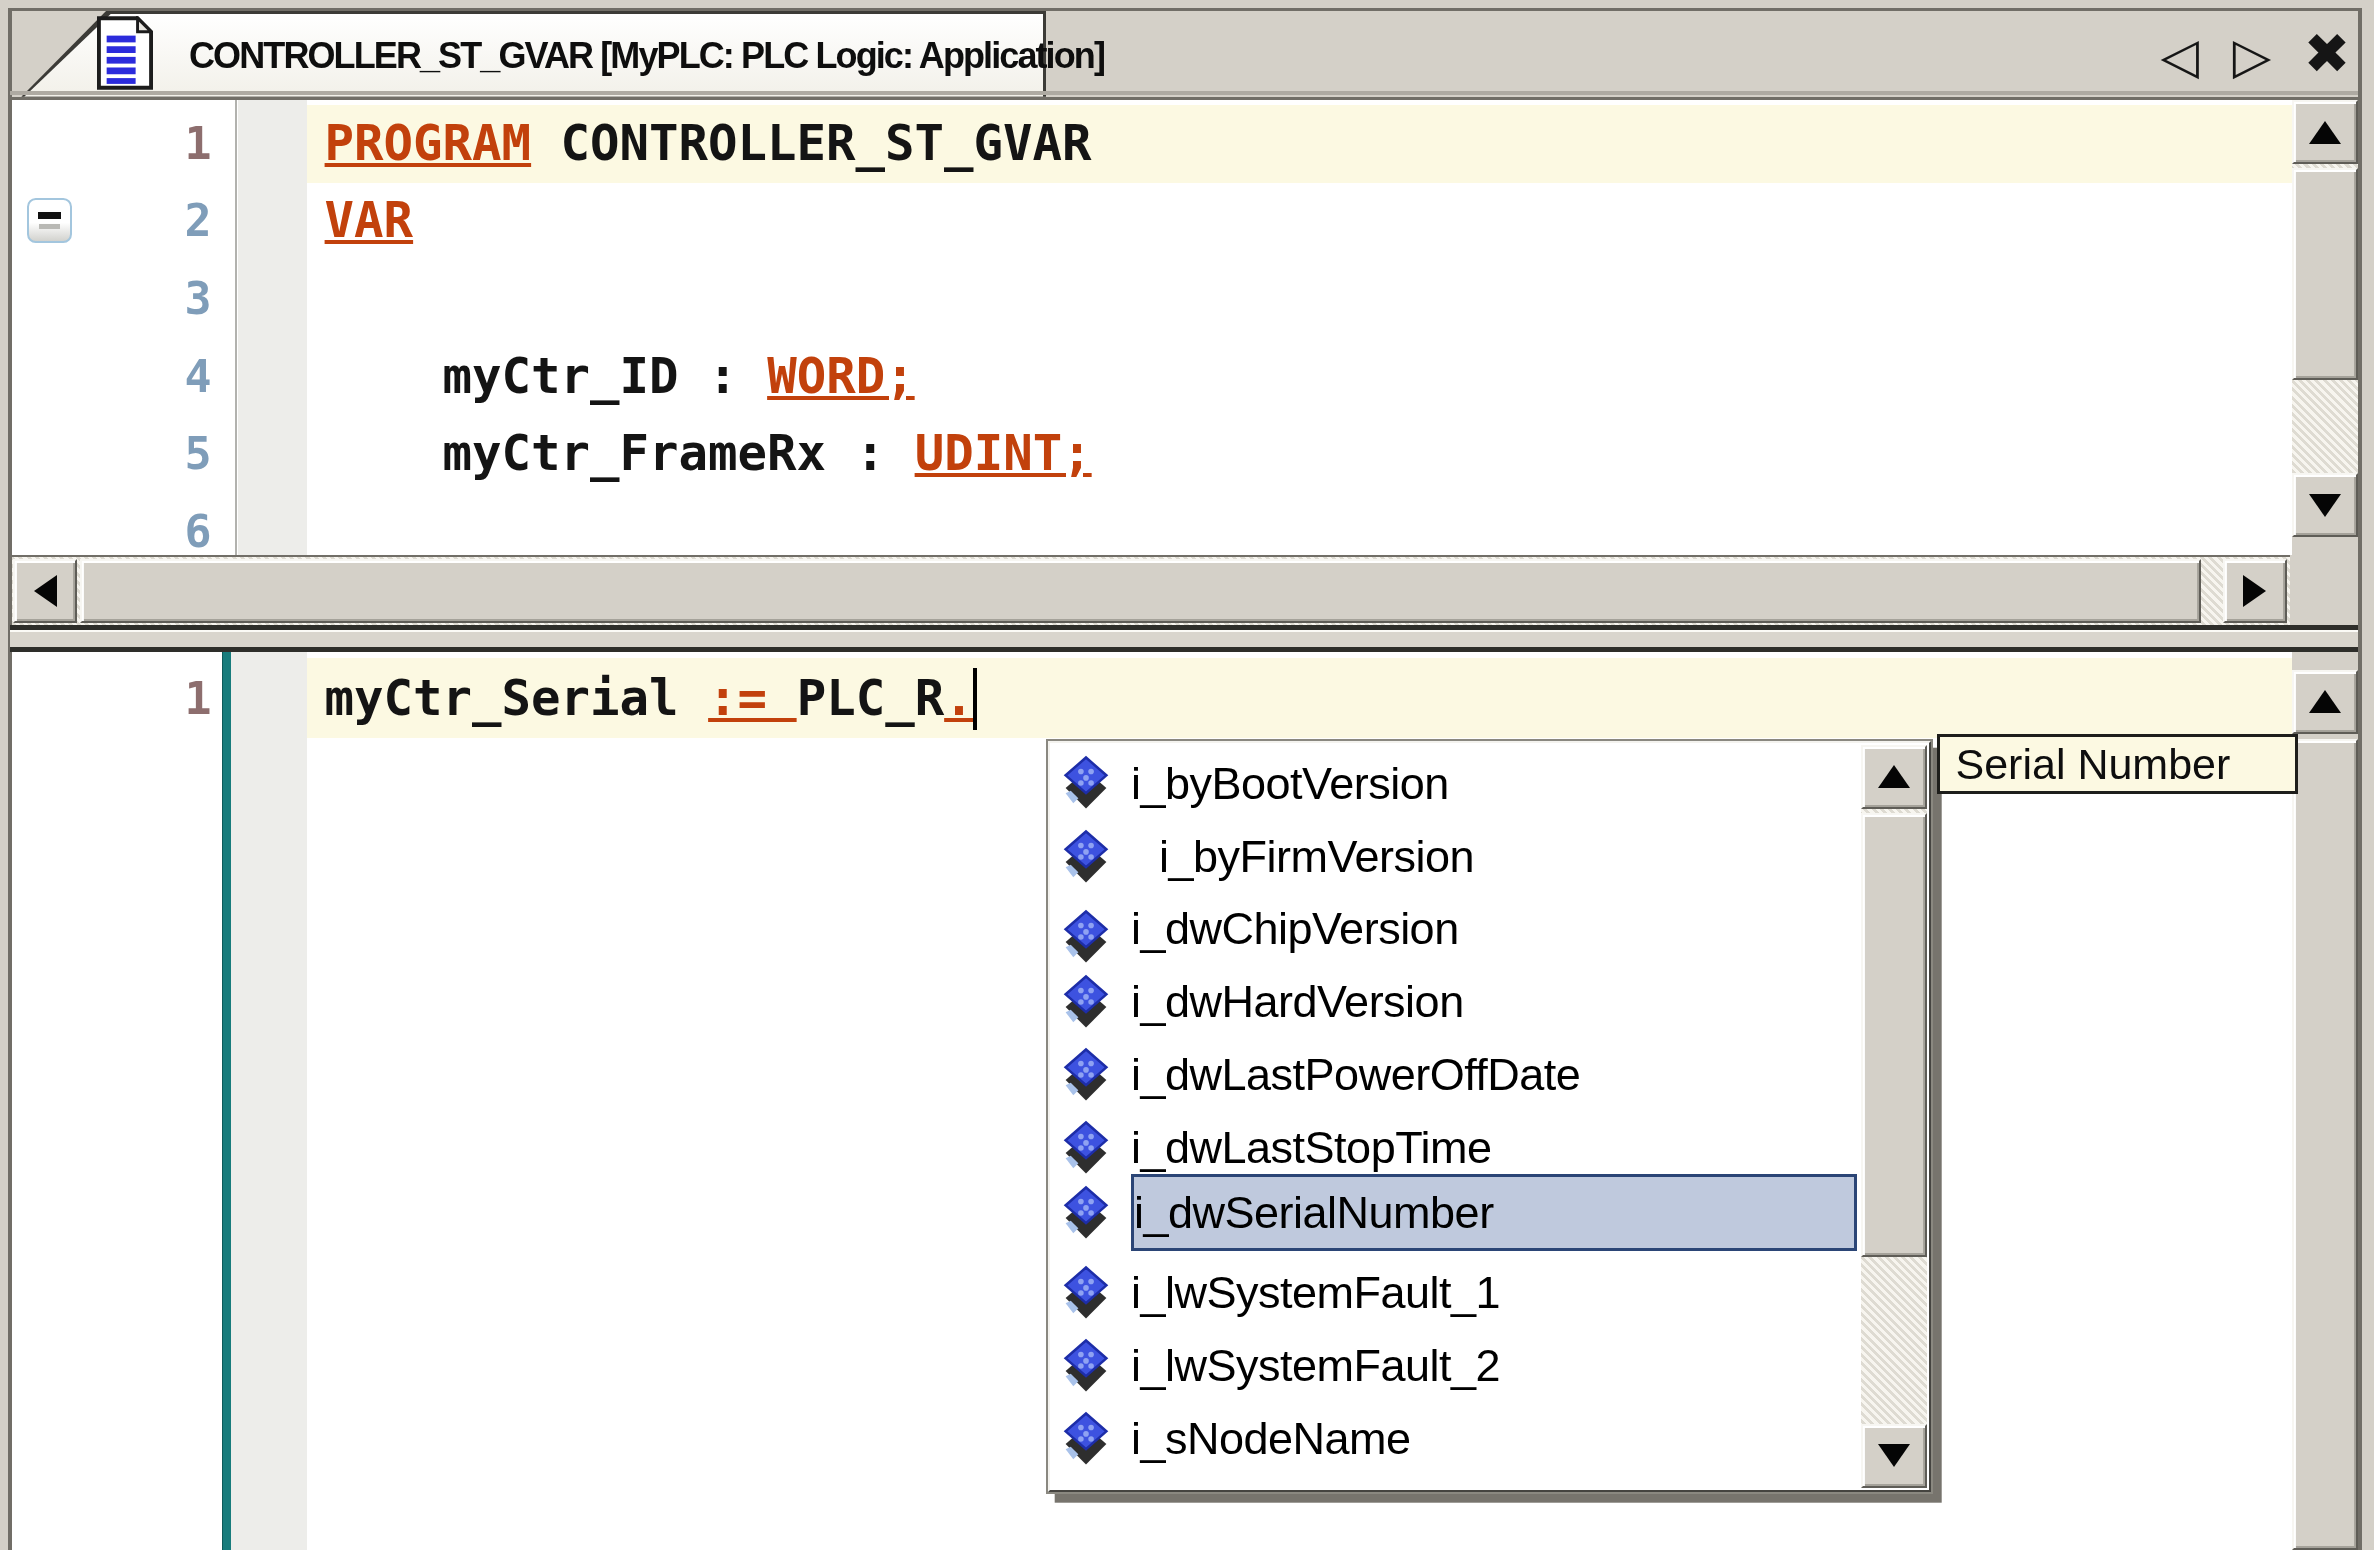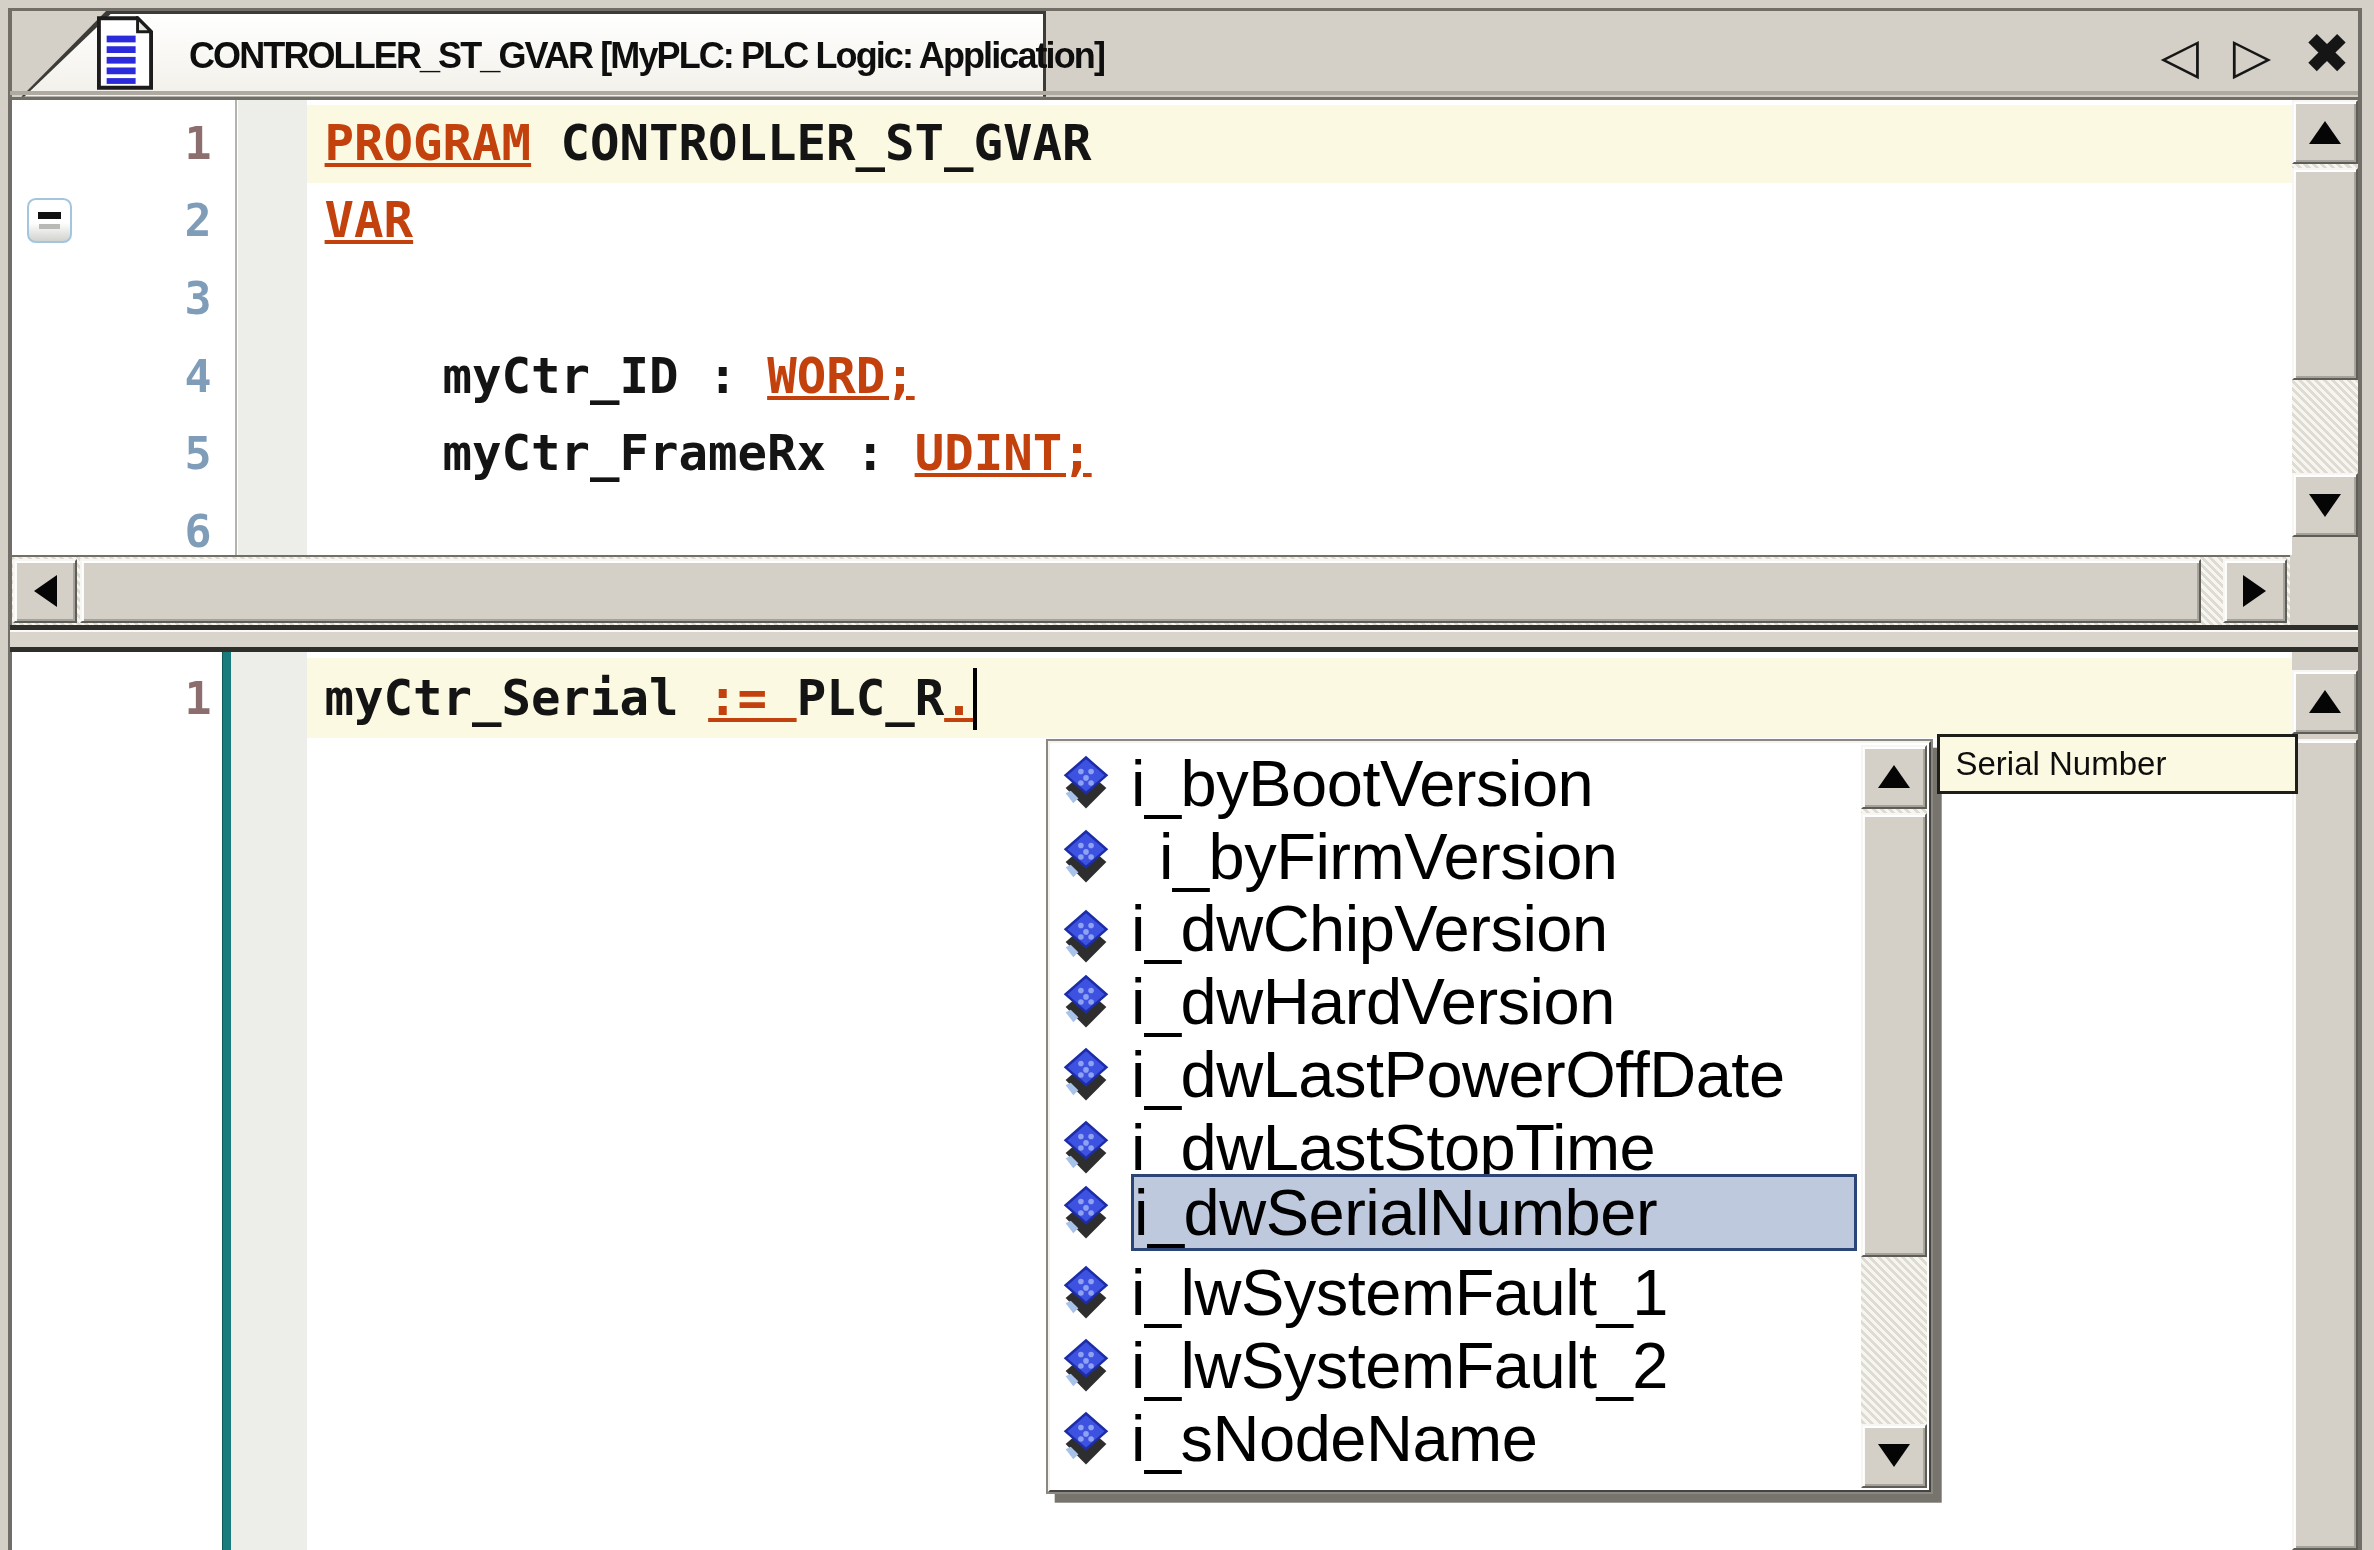--- a/index.html
+++ b/index.html
@@ -52,28 +52,28 @@
            align-items:center;justify-content:center;gap:4.9px;}
   .foldbox .bar1{width:23px;height:6.8px;background:#111;}
   .foldbox .bar2{width:21.3px;height:4.9px;background:#b9b9b5;}
 
   
   .popup{background:#8a8880;box-shadow:8.7px 8.7px 0 rgba(95,92,84,.85);}
   .popup-bevel{position:absolute;left:1.9px;top:1.9px;right:1.9px;bottom:1.9px;background:#ffffff;
                border-top:2.9px solid #f4f3ef;border-left:2.9px solid #f4f3ef;
                border-bottom:2.9px solid #454440;border-right:2.9px solid #454440;box-sizing:border-box;}
   .citem{position:absolute;left:5.8px;height:73px;display:flex;align-items:center;}
-  .citem .clabel{font-size:65px;letter-spacing:-0.5px;color:#000;line-height:73px;white-space:nowrap;}
+  .citem .clabel{font-size:45px;letter-spacing:-0.5px;color:#000;line-height:73px;white-space:nowrap;}
   .citem .labelwrap{flex:1 1 auto;height:73px;display:flex;align-items:center;}
   .citem.selected .labelwrap{background:#bfc9dd;border:3.9px solid #2b4576;box-sizing:border-box;height:77px;}
   .varicon{width:52px;height:56px;flex:0 0 52px;margin-left:7.8px;margin-right:19.4px;}
 
   
   .tooltip{background:#fcf9e2;border:3.9px solid #1e1e1b;box-sizing:border-box;
-           font-size:33px;color:#0e0e0e;display:flex;align-items:center;padding-left:15.5px;white-space:nowrap;}
+           font-size:43px;color:#0e0e0e;display:flex;align-items:center;padding-left:15.5px;white-space:nowrap;}
 
   .caret{background:#000;}
   .tealbar{background:#187c7c;border-left:1.9px solid #0e5a5a;}
 </style>
 </head>
 <body>
 
 <div id="stage">
 
   <div class="abs frameline" style="left:7.8px;top:7.8px;width:2354px;height:2.9px;"></div>

